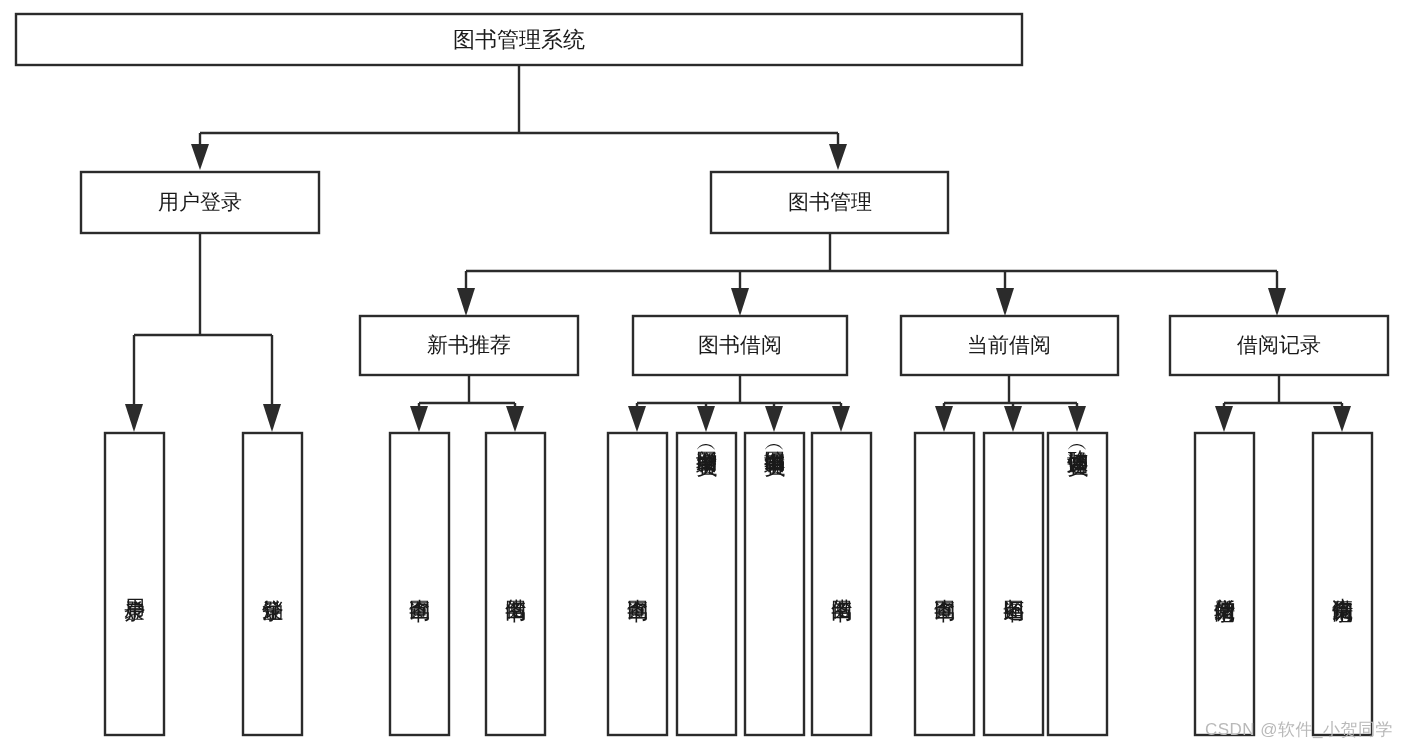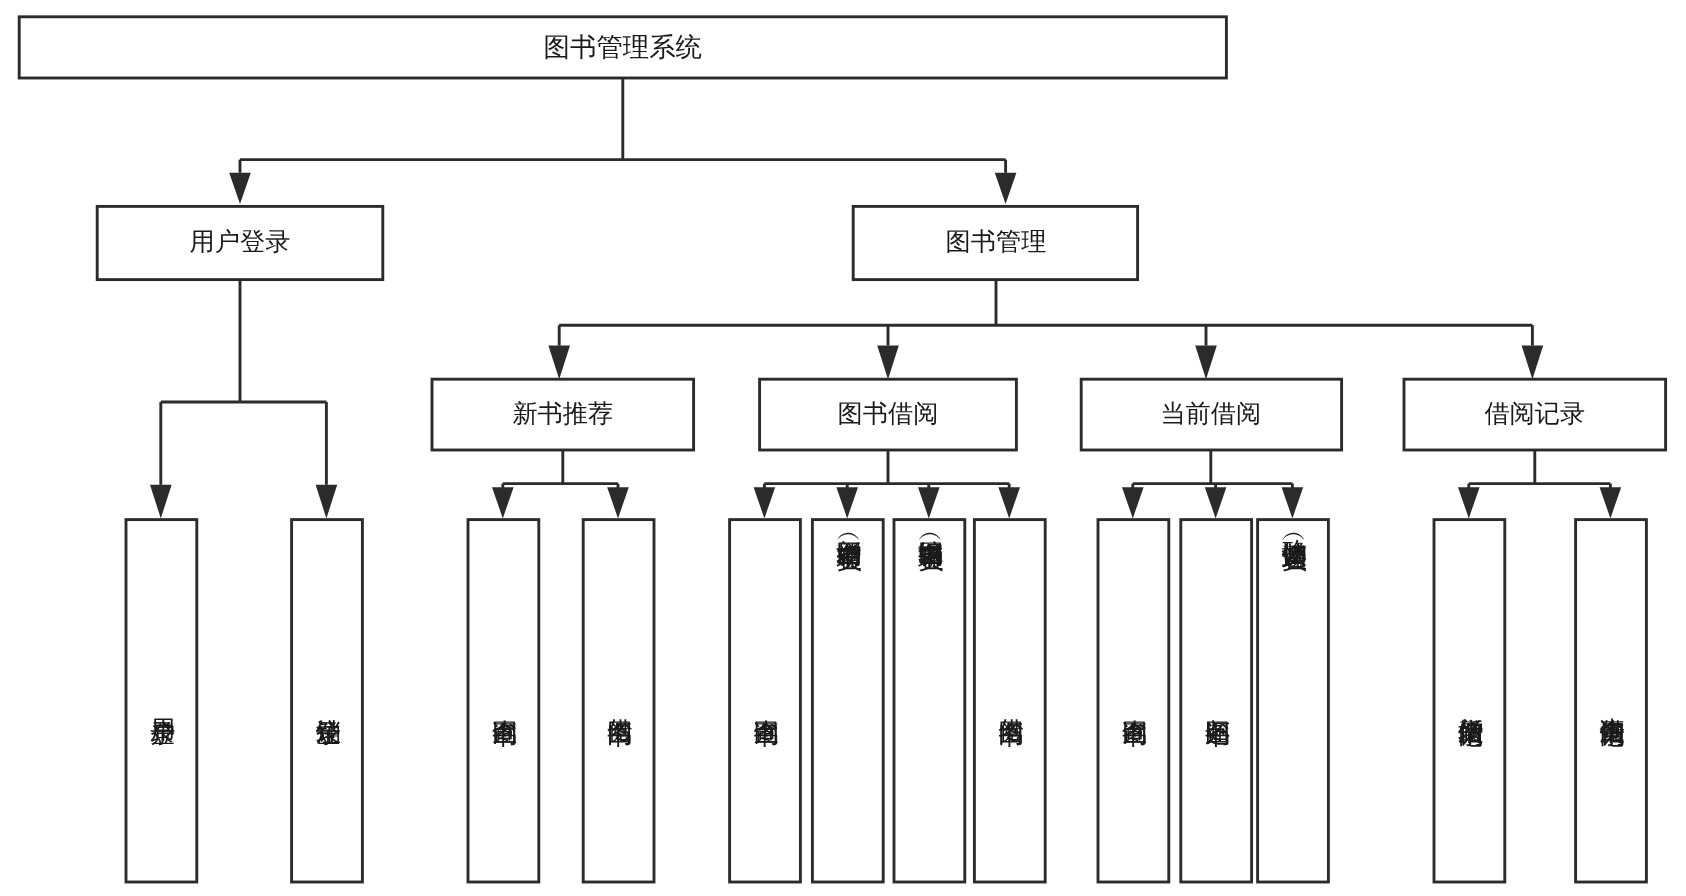--- a/index.html
+++ b/index.html
@@ -250,14 +250,15 @@
     <span class="leaf-label">确认归还（管理员）</span>
   </div>
 
   <div class="leaf-label-wrap" style="left:1195px; top:433px; width:59px; height:302px;">
     <span class="leaf-label">新增借阅记录</span>
   </div>
   <div class="leaf-label-wrap" style="left:1313px; top:433px; width:59px; height:302px;">
     <span class="leaf-label">查询借阅记录</span>
   </div>
 
+  <div class="watermark">CSDN @软件_小贺同学</div>
 
 </div>
 
 </body></html>

